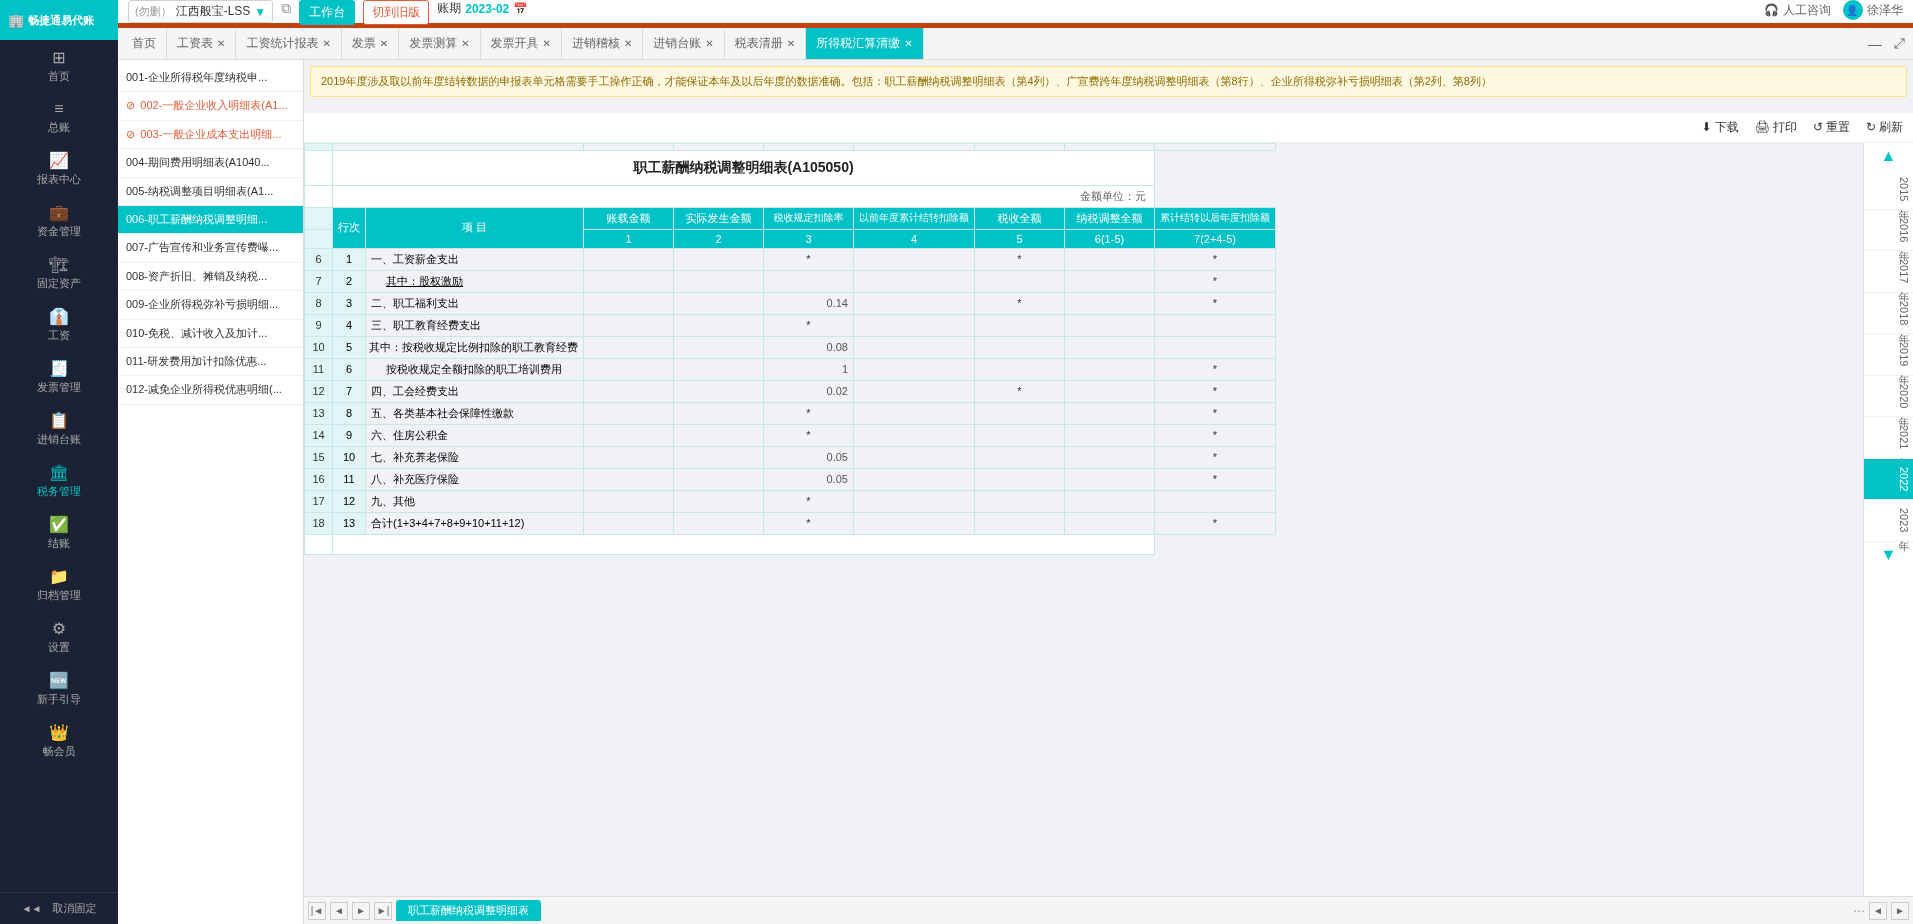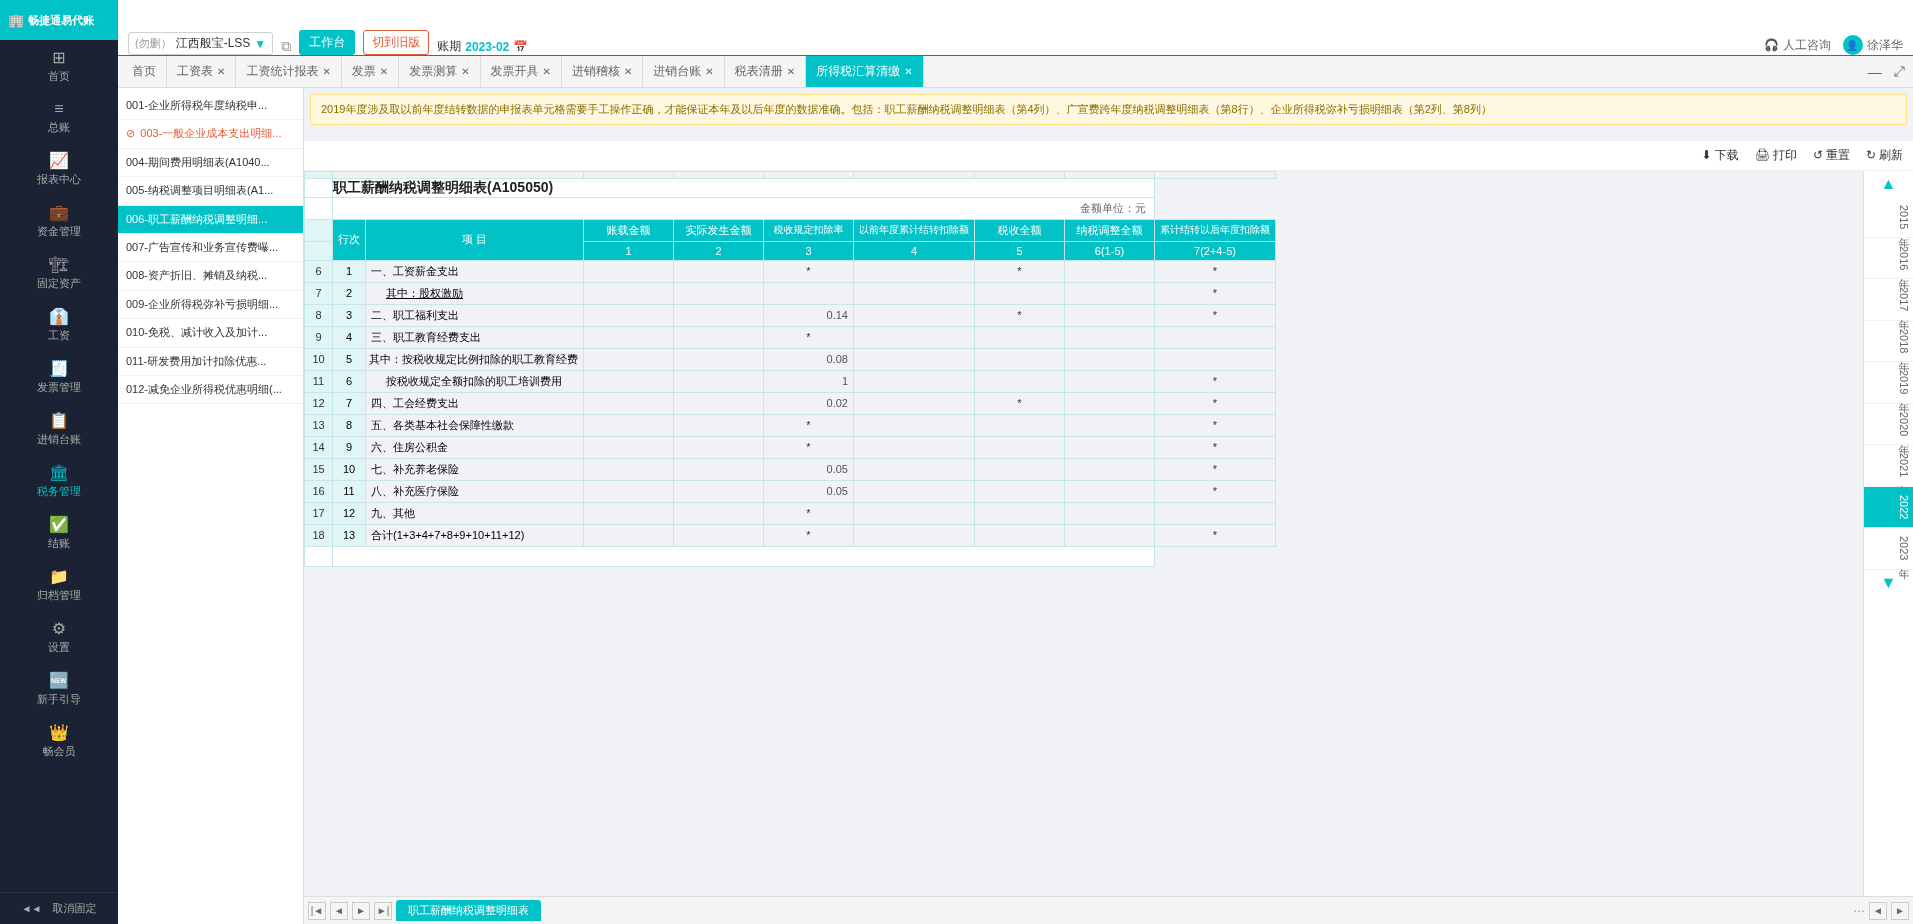--- a/index.html
+++ b/index.html
@@ -10,21 +10,21 @@
     .sidebar-logo { background: #00c2c7; color: white; padding: 10px 8px; font-size: 13px; font-weight: bold; height: 40px; display: flex; align-items: center; gap: 4px; }
     .sidebar-item { display: flex; flex-direction: column; align-items: center; padding: 8px 4px; cursor: pointer; color: #aaa; font-size: 11px; gap: 2px; }
     .sidebar-item:hover, .sidebar-item.active { color: #00c2c7; }
     .sidebar-item .icon { font-size: 16px; }
     .sidebar-footer { margin-top: auto; padding: 8px 4px; display: flex; align-items: center; justify-content: center; color: #aaa; font-size: 11px; cursor: pointer; border-top: 1px solid #2a3348; }
 
     
     .main { flex: 1; display: flex; flex-direction: column; overflow: hidden; }
 
     
-    .topbar { height: 56px; background: #fff; display: flex; align-items: flex-end; padding: 0 10px; border-bottom: 1px solid #c2410c; gap: 8px; flex-shrink: 0; }
+    .topbar { height: 28px; background: #fff; display: flex; align-items: flex-start; padding: 0 10px; border-bottom: 5px solid #c2410c; gap: 8px; flex-shrink: 0; }
     .topbar-company { display: flex; align-items: center; gap: 4px; border: 1px solid #d0d0d0; border-radius: 3px; padding: 2px 6px; font-size: 12px; cursor: pointer; color: #333; }
     .topbar-company .arrow { color: #00c2c7; }
     .topbar-btn { background: #00c2c7; color: white; border: none; border-radius: 3px; padding: 4px 10px; font-size: 12px; cursor: pointer; }
     .topbar-btn-outline { background: #fff; color: #e05c3a; border: 1px solid #e05c3a; border-radius: 3px; padding: 3px 8px; font-size: 12px; cursor: pointer; }
     .topbar-period { display: flex; align-items: center; gap: 4px; font-size: 12px; color: #333; }
     .topbar-right { margin-left: auto; display: flex; align-items: center; gap: 12px; font-size: 12px; color: #666; }
     .topbar-right .user { display: flex; align-items: center; gap: 4px; cursor: pointer; }
     .topbar-right .service { display: flex; align-items: center; gap: 4px; cursor: pointer; }
     .icon-btn { background: none; border: none; cursor: pointer; color: #666; font-size: 14px; }
 
@@ -232,20 +232,24 @@
       <button class="tab-action-btn">—</button>
       <button class="tab-action-btn">⤢</button>
     </div>
   </div>
 
   <div class="content">
 
     <div class="file-list">
       <div class="file-item">
         <span>001-企业所得税年度纳税申...</span>
+      </div>
+      <div class="file-item error">
+        <span class="err-icon">⊘</span>
+        <span>002-一般企业收入明细表(A1...</span>
       </div>
       <div class="file-item error">
         <span class="err-icon">⊘</span>
         <span>003-一般企业成本支出明细...</span>
       </div>
       <div class="file-item">
         <span>004-期间费用明细表(A1040...</span>
       </div>
       <div class="file-item">
         <span>005-纳税调整项目明细表(A1...</span>
@@ -310,21 +314,21 @@
               <td></td>
               <td></td>
               <td></td>
               <td></td>
               <td></td>
               <td></td>
             </tr>
 
             <tr class="title-row">
               <td class="idx-col"></td>
-              <td colspan="8" style="text-align:left; font-size:14px; font-weight:bold; padding:0;">职工薪酬纳税调整明细表(A105050)</td>
+              <td colspan="8" style="text-align:center; font-size:14px; font-weight:bold; padding:8px;">职工薪酬纳税调整明细表(A105050)</td>
             </tr>
 
             <tr class="unit-row">
               <td class="idx-col"></td>
               <td colspan="8" style="text-align:right; padding-right:8px;">金额单位：元</td>
             </tr>
 
             <tr class="header-row">
               <td class="idx-col"></td>
               <th rowspan="2" style="min-width:32px;">行次</th>

